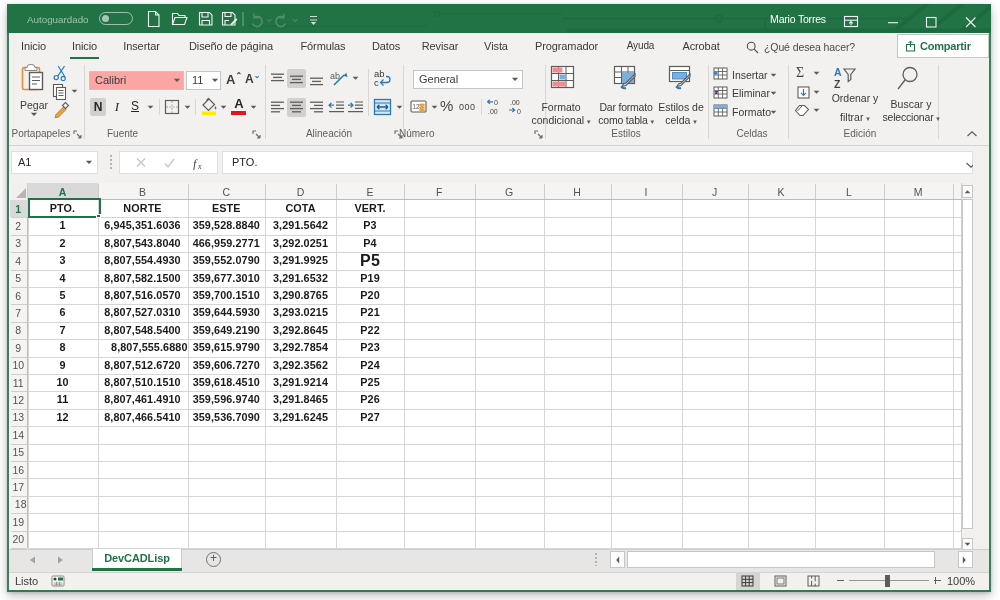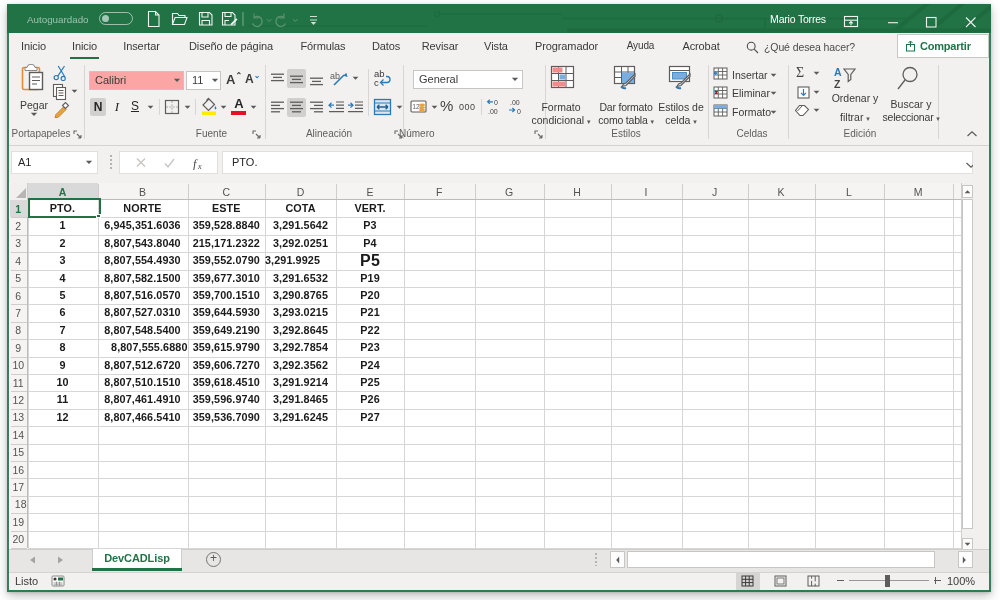--- a/index.html
+++ b/index.html
@@ -90,21 +90,21 @@
 <div class="abs" style="left:913px;top:36px;font-size:11px;font-weight:bold;color:#217346;letter-spacing:-.2px">Compartir</div>
 <div class="abs" style="left:0;top:57px;width:984px;height:85px;background:#f2f1f0;border-bottom:1px solid #d5d3d1"></div>
 <div class="abs" style="left:77px;top:61px;width:1px;height:74px;background:#d8d6d3"></div>
 <div class="abs" style="left:258px;top:61px;width:1px;height:74px;background:#d8d6d3"></div>
 <div class="abs" style="left:395.5px;top:61px;width:1px;height:74px;background:#d8d6d3"></div>
 <div class="abs" style="left:538px;top:61px;width:1px;height:74px;background:#d8d6d3"></div>
 <div class="abs" style="left:700.5px;top:61px;width:1px;height:74px;background:#d8d6d3"></div>
 <div class="abs" style="left:780.5px;top:61px;width:1px;height:74px;background:#d8d6d3"></div>
 <div class="abs" style="left:931px;top:61px;width:1px;height:74px;background:#d8d6d3"></div>
 <div class="abs" style="left:-26px;top:124px;width:120px;text-align:center;font-size:10px;color:#605e5c">Portapapeles</div>
-<div class="abs" style="left:100px;top:124px;width:120px;text-align:right;font-size:10px;color:#605e5c">Fuente</div>
+<div class="abs" style="left:100px;top:124px;width:120px;text-align:left;font-size:10px;color:#605e5c">Fuente</div>
 <div class="abs" style="left:262px;top:124px;width:120px;text-align:center;font-size:10px;color:#605e5c">Alineación</div>
 <div class="abs" style="left:392px;top:124px;width:120px;text-align:left;font-size:10px;color:#605e5c">Número</div>
 <div class="abs" style="left:559px;top:124px;width:120px;text-align:center;font-size:10px;color:#605e5c">Estilos</div>
 <div class="abs" style="left:685px;top:124px;width:120px;text-align:center;font-size:10px;color:#605e5c">Celdas</div>
 <div class="abs" style="left:793px;top:124px;width:120px;text-align:center;font-size:10px;color:#605e5c">Edición</div>
 <svg class="abs" style="left:66px;top:126px" width="9" height="9" viewBox="0 0 9 9">
 <g stroke="#6a6865" fill="none" stroke-width="1.1">
         <path d="M1 4 V1 h3 M4 4 L8 8 M8 8 v-3 M8 8 h-3"></path>
       </g>
     </svg>
@@ -532,29 +532,29 @@
 <div class="abs" style="left:20.5px;top:213.4px;height:17.4px;display:flex">
       <div style="width:70.0px;text-align:center;font-size:10.8px;font-weight:bold;color:#1a1a1a;line-height:17.4px;letter-spacing:.1px;white-space:nowrap">1</div>
       <div style="width:90.0px;text-align:center;font-size:10.8px;font-weight:bold;color:#1a1a1a;line-height:17.4px;letter-spacing:.1px;white-space:nowrap">6,945,351.6036</div>
       <div style="width:77.5px;text-align:center;font-size:10.8px;font-weight:bold;color:#1a1a1a;line-height:17.4px;letter-spacing:.1px;white-space:nowrap">359,528.8840</div>
       <div style="width:71px;text-align:center;font-size:10.8px;font-weight:bold;color:#1a1a1a;line-height:17.4px;letter-spacing:.1px;white-space:nowrap">3,291.5642</div>
       <div style="width:68px;text-align:center;font-size:10.8px;font-weight:bold;color:#1a1a1a;line-height:17.4px;letter-spacing:.1px;white-space:nowrap">P3</div>
     </div>
 <div class="abs" style="left:20.5px;top:230.8px;height:17.4px;display:flex">
       <div style="width:70.0px;text-align:center;font-size:10.8px;font-weight:bold;color:#1a1a1a;line-height:17.4px;letter-spacing:.1px;white-space:nowrap">2</div>
       <div style="width:90.0px;text-align:center;font-size:10.8px;font-weight:bold;color:#1a1a1a;line-height:17.4px;letter-spacing:.1px;white-space:nowrap">8,807,543.8040</div>
-      <div style="width:77.5px;text-align:center;font-size:10.8px;font-weight:bold;color:#1a1a1a;line-height:17.4px;letter-spacing:.1px;white-space:nowrap">215,171.2322</div>
+      <div style="width:77.5px;text-align:center;font-size:10.8px;font-weight:bold;color:#1a1a1a;line-height:17.4px;letter-spacing:.1px;white-space:nowrap">466,959.2771</div>
       <div style="width:71px;text-align:center;font-size:10.8px;font-weight:bold;color:#1a1a1a;line-height:17.4px;letter-spacing:.1px;white-space:nowrap">3,292.0251</div>
       <div style="width:68px;text-align:center;font-size:10.8px;font-weight:bold;color:#1a1a1a;line-height:17.4px;letter-spacing:.1px;white-space:nowrap">P4</div>
     </div>
 <div class="abs" style="left:20.5px;top:248.2px;height:17.4px;display:flex">
       <div style="width:70.0px;text-align:center;font-size:10.8px;font-weight:bold;color:#1a1a1a;line-height:17.4px;letter-spacing:.1px;white-space:nowrap">3</div>
       <div style="width:90.0px;text-align:center;font-size:10.8px;font-weight:bold;color:#1a1a1a;line-height:17.4px;letter-spacing:.1px;white-space:nowrap">8,807,554.4930</div>
       <div style="width:77.5px;text-align:center;font-size:10.8px;font-weight:bold;color:#1a1a1a;line-height:17.4px;letter-spacing:.1px;white-space:nowrap">359,552.0790</div>
-      <div style="width:71px;font-size:10.8px;font-weight:bold;color:#1a1a1a;line-height:17.4px;letter-spacing:.1px;white-space:nowrap">3,291.9925</div>
+      <div style="width:71px;text-align:center;font-size:10.8px;font-weight:bold;color:#1a1a1a;line-height:17.4px;letter-spacing:.1px;white-space:nowrap">3,291.9925</div>
       <div style="width:68px;text-align:center;font-size:16px;font-weight:bold;color:#1a1a1a;line-height:17.4px;letter-spacing:.1px;white-space:nowrap">P5</div>
     </div>
 <div class="abs" style="left:20.5px;top:265.6px;height:17.4px;display:flex">
       <div style="width:70.0px;text-align:center;font-size:10.8px;font-weight:bold;color:#1a1a1a;line-height:17.4px;letter-spacing:.1px;white-space:nowrap">4</div>
       <div style="width:90.0px;text-align:center;font-size:10.8px;font-weight:bold;color:#1a1a1a;line-height:17.4px;letter-spacing:.1px;white-space:nowrap">8,807,582.1500</div>
       <div style="width:77.5px;text-align:center;font-size:10.8px;font-weight:bold;color:#1a1a1a;line-height:17.4px;letter-spacing:.1px;white-space:nowrap">359,677.3010</div>
       <div style="width:71px;text-align:center;font-size:10.8px;font-weight:bold;color:#1a1a1a;line-height:17.4px;letter-spacing:.1px;white-space:nowrap">3,291.6532</div>
       <div style="width:68px;text-align:center;font-size:10.8px;font-weight:bold;color:#1a1a1a;line-height:17.4px;letter-spacing:.1px;white-space:nowrap">P19</div>
     </div>
 <div class="abs" style="left:20.5px;top:283.0px;height:17.4px;display:flex">

